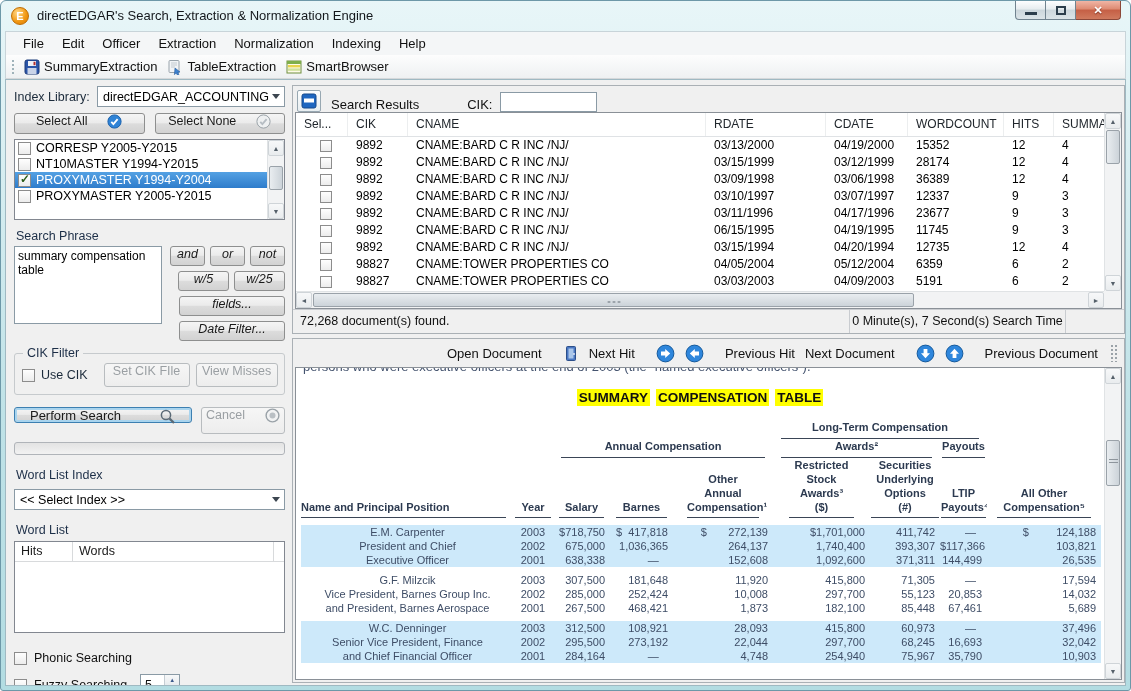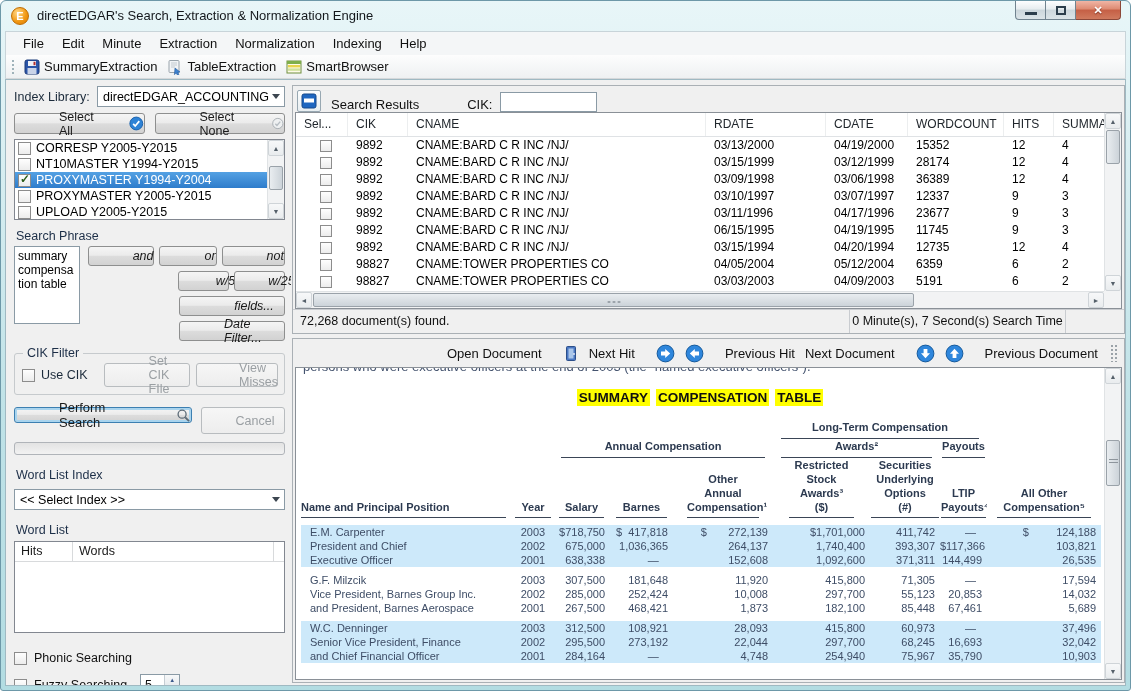--- a/index.html
+++ b/index.html
@@ -48,21 +48,21 @@
   .left-panel { position:absolute; left:0; top:0; width:285px; bottom:0; padding:6px 6px 0 8px; overflow:hidden; }
   .lib-row { display:flex; align-items:center; margin-bottom:6px; }
   .lbl { font-size:12.5px; color:#1b2a3a; }
   .lib-row .lbl { width:83px; }
   .combo { position:relative; flex:1; height:21px; background:#fff; border:1px solid #8a9aa5;
     font-size:12.5px; color:#000; display:flex; align-items:center; padding:0 20px 0 5px; overflow:hidden; white-space:nowrap; }
   .combo .arrow-box { position:absolute; right:0; top:0; bottom:0; width:17px; display:flex; align-items:center; justify-content:center; }
   .tri-down { width:0; height:0; border-left:4px solid transparent; border-right:4px solid transparent; border-top:5px solid #3c4650; }
   .sel-row { display:flex; gap:10px; margin-bottom:5px; }
   .btn { height:21px; border:1px solid #8e8f8f; border-radius:3px; font-size:12.5px; color:#1a1a1a;
-    background:linear-gradient(#f5f5f5,#ebebeb 46%,#dcdcdc 52%,#d2d2d2); display:flex; align-items:center; justify-content:center; gap:20px;padding-left:44px; }
+    background:linear-gradient(#f5f5f5,#ebebeb 46%,#dcdcdc 52%,#d2d2d2); display:flex; align-items:flex-start; justify-content:center; gap:20px; }
   .btn.disabled { color:#9a9fa3; border-color:#b8bcbf; background:linear-gradient(#f6f6f6,#ededed); }
   .sel-row .btn { flex:1; }
   .listbox { position:relative; height:81px; border:1px solid #828790; background:#fff; overflow:hidden; margin-bottom:9px; }
   .lib-items { position:absolute; left:0; top:0; right:17px; bottom:0; }
   .lib-item { height:16px; display:flex; align-items:center; gap:5px; padding-left:3px; font-size:12.5px; color:#000; white-space:nowrap; }
   .lib-item.selected { background:linear-gradient(#54a1e3,#2e7ccb); color:#fff; }
   .cb { width:13px; height:13px; flex:0 0 13px; border:1px solid #8c8c8c; background:linear-gradient(#fefefe,#ececec);
     position:relative; }
   .cb.checked::after { content:"\2713"; position:absolute; left:1px; top:-3px; font-size:12px; font-weight:bold; color:#2c5c18; }
   .vscroll { position:absolute; right:0; top:0; bottom:0; width:17px; background:#f2f3f4; border-left:1px solid #e0e3e5; }
@@ -167,21 +167,21 @@
 
   table.comp { border-collapse:collapse; table-layout:fixed; width:800px; margin:15px 0 0 5px;
     font-size:11px; line-height:14px; color:#3e4d66; }
   table.comp td { vertical-align:bottom; overflow:hidden; }
   .grp { display:block; text-align:center; font-weight:bold; color:#2c3a50; border-bottom:1px solid #3a4556;
     padding-bottom:4px; margin:0 8px; white-space:nowrap; }
   .colhd { display:block; text-align:center; font-weight:bold; color:#2c3a50; border-bottom:1px solid #3a4556;
     padding-bottom:3px; margin:0 6px; white-space:pre-line; }
   .colhd.namehd { text-align:left; margin:0; width:205px; white-space:nowrap; }
   tr.hdr-space td { height:7px; }
-  td.c-name { text-align:left; padding-left:9px; white-space:nowrap; }
+  td.c-name { text-align:center; padding-left:1px; white-space:nowrap; }
   td.c-year { text-align:center; }
   td.c-num { text-align:right; padding-right:5px; white-space:nowrap; }
   tr.hl td { background:#cde9fa; }
   tr.gap td { height:6px; background:#fff !important; }
 </style>
 </head>
 <body>
 
 <div class="window">
 
@@ -197,21 +197,21 @@
         </div>
       <div class="cap-btn close">
           <span>✕</span>
         </div>
     </div>
   </div>
 
   <div class="menubar">
       <div class="menu-item">File</div>
       <div class="menu-item">Edit</div>
-      <div class="menu-item">Minute</div>
+      <div class="menu-item">Officer</div>
       <div class="menu-item">Extraction</div>
       <div class="menu-item">Normalization</div>
       <div class="menu-item">Indexing</div>
       <div class="menu-item">Help</div>
     </div>
 
   <div class="toolbar">
     <div class="tb-grip"></div>
     <div class="tb-btn">
       <svg width="16" height="16" viewBox="0 0 16 16">
@@ -282,24 +282,20 @@
               <div class="cb"></div>
               <span>NT10MASTER Y1994-Y2015</span>
             </div>
             <div class="lib-item selected">
               <div class="cb checked"></div>
               <span>PROXYMASTER Y1994-Y2004</span>
             </div>
             <div class="lib-item">
               <div class="cb"></div>
               <span>PROXYMASTER Y2005-Y2015</span>
-            </div>
-            <div class="lib-item">
-              <div class="cb"></div>
-              <span>UPLOAD Y2005-Y2015</span>
             </div>
           </div>
         <div class="vscroll">
           <div class="scroll-arrow up">▲</div>
           <div class="vthumb" style="top:26px; height:24px;"></div>
           <div class="scroll-arrow down">▼</div>
         </div>
       </div>
 
       <div class="section-label">Search Phrase</div>

